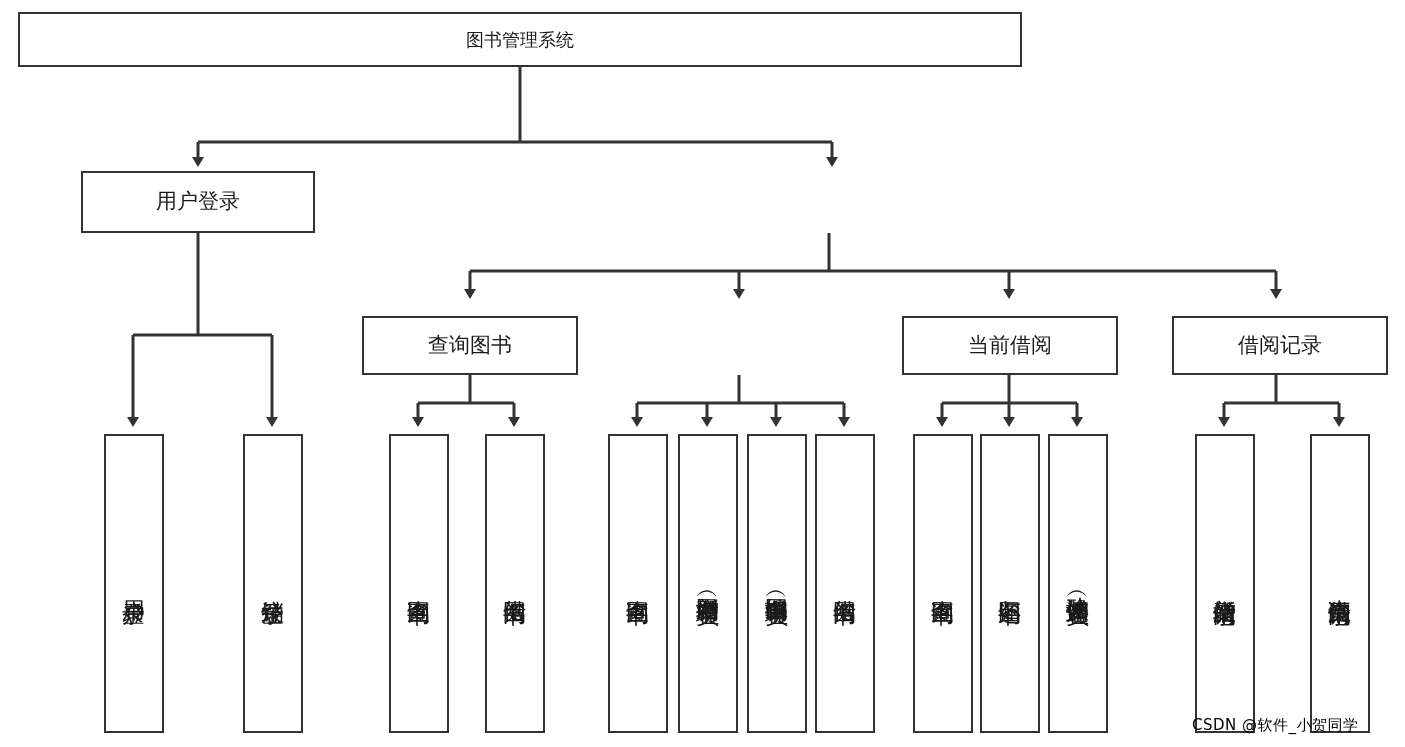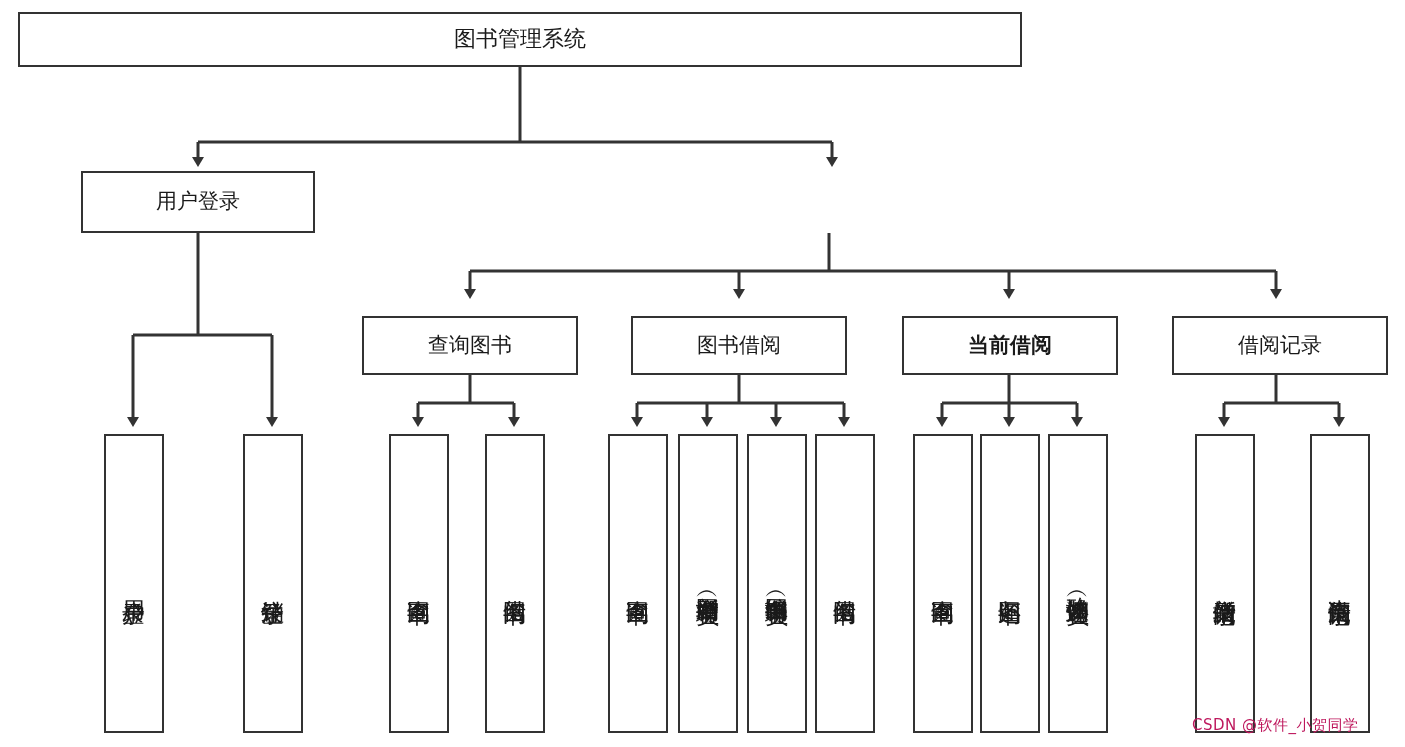--- a/index.html
+++ b/index.html
@@ -38,41 +38,41 @@
   .node .lbl {
     display: block;
     text-align: center;
     line-height: 1.22;
     white-space: nowrap;
   }
   .node.horiz .lbl {
     font-size: 21px;
   }
   .node.root .lbl {
-    font-size: 22px;
+    font-size: 18px;
   }
   
   .node.vert {
     align-items: center;
     justify-content: center;
     padding: 4px 0;
   }
   .node.vert .lbl {
     writing-mode: vertical-rl;
     text-orientation: upright;
     font-size: 23px;
     line-height: 1.05;
     letter-spacing: 1px;
     white-space: normal;
     max-height: 100%;
   }
   .watermark {
     position: absolute;
     font-size: 15px;
-    color: #be185d;
+    color: #000000;
     white-space: nowrap;
     letter-spacing: 0.5px;
   }
 </style>
 </head>
 <body>
 
 <div id="canvas">
 
   <svg class="wires" viewBox="0 0 1405 747" xmlns="http://www.w3.org/2000/svg">
@@ -129,24 +129,21 @@
     <span class="lbl">图书管理系统</span>
   </div>
 
   <div class="node horiz" style="left:81px;top:171px;width:234px;height:62px;">
     <span class="lbl">用户登录</span>
   </div>
 
   <div class="node horiz" style="left:362px;top:316px;width:216px;height:59px;">
     <span class="lbl">查询图书</span>
   </div>
-  <div class="node horiz" style="left:631px;top:316px;width:216px;height:59px;">
-    <span class="lbl">图书借阅</span>
-  </div>
-  <div class="node horiz" style="left:902px;top:316px;width:216px;height:59px;font-weight:bold;">
+  <div class="node horiz" style="left:902px;top:316px;width:216px;height:59px;">
     <span class="lbl">当前借阅</span>
   </div>
   <div class="node horiz" style="left:1172px;top:316px;width:216px;height:59px;">
     <span class="lbl">借阅记录</span>
   </div>
 
   <div class="node vert" style="left:104px;top:434px;width:60px;height:299px;">
     <span class="lbl">用户登录</span>
   </div>
   <div class="node vert" style="left:243px;top:434px;width:60px;height:299px;">

